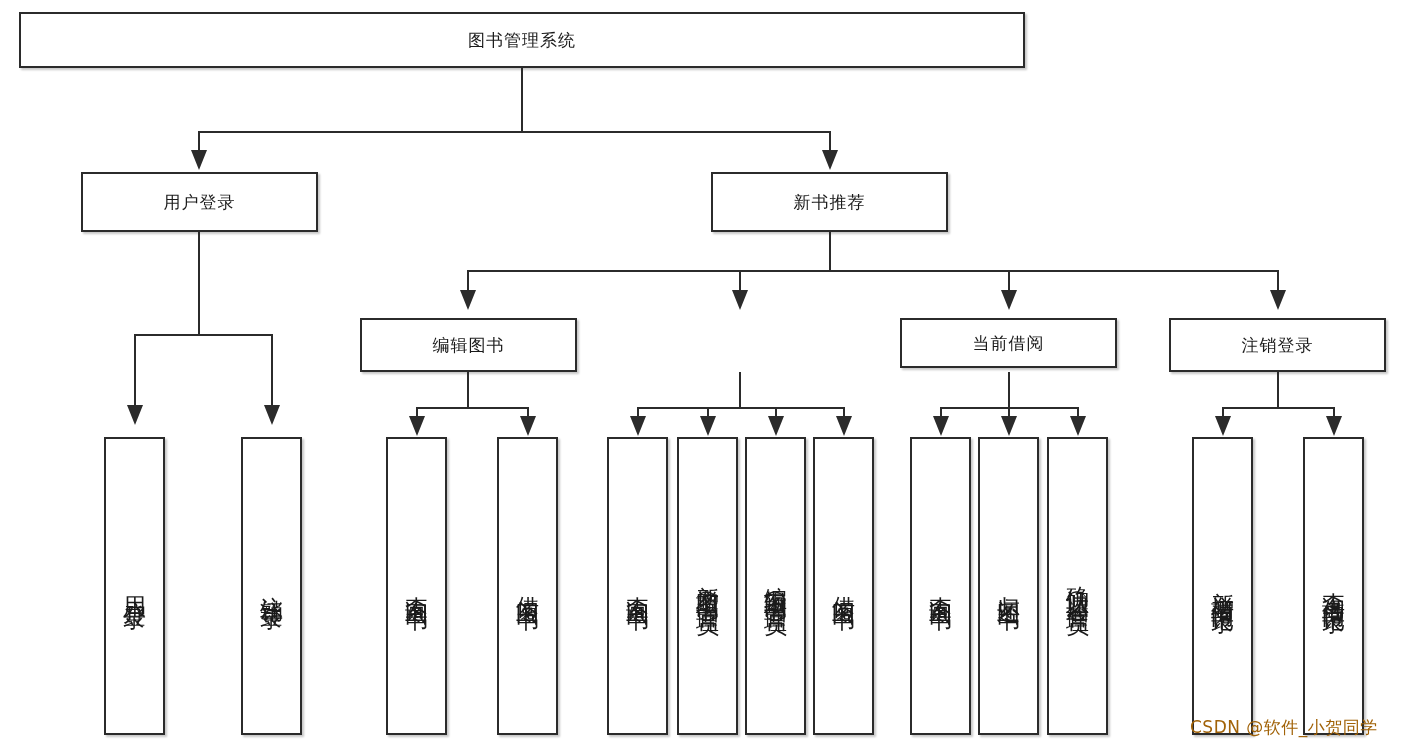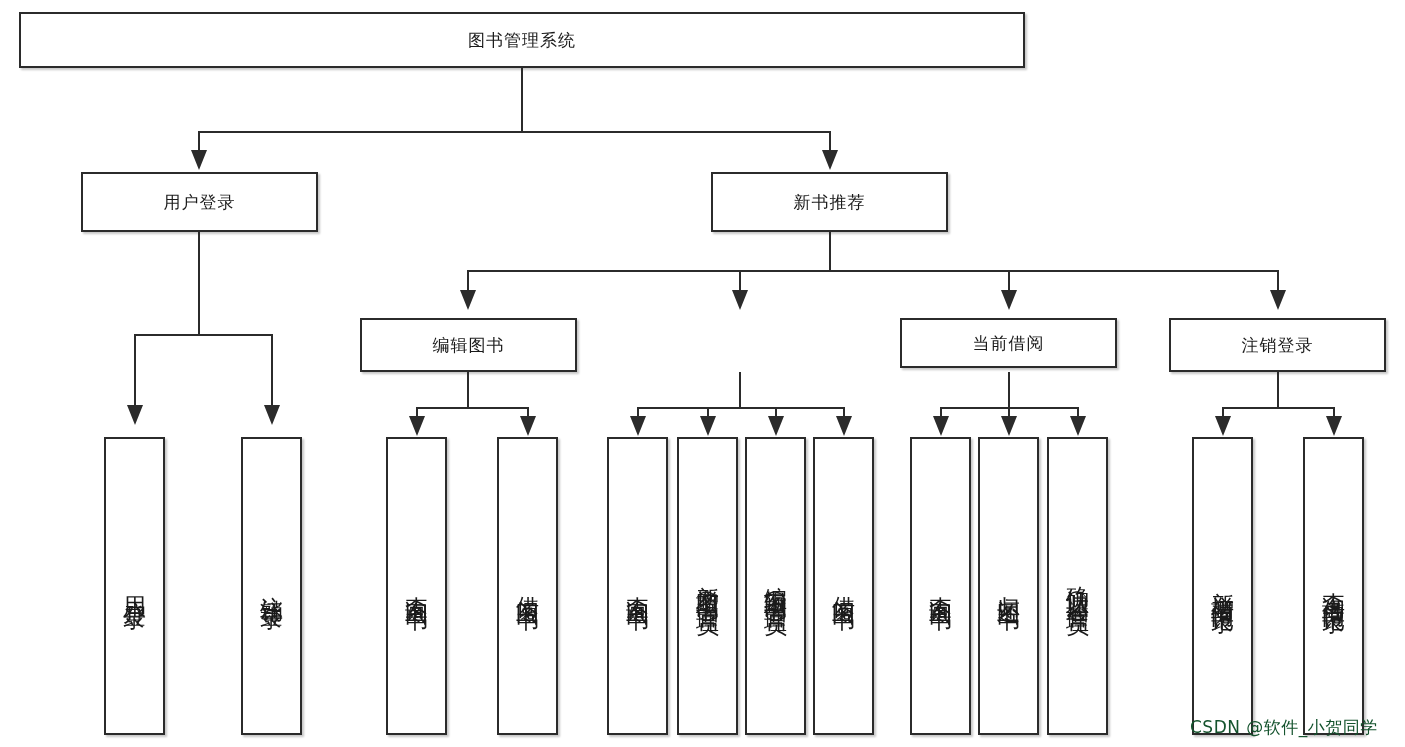--- a/index.html
+++ b/index.html
@@ -64,21 +64,21 @@
     position: absolute;
     width: 0;
     height: 0;
     border-left: 8px solid transparent;
     border-right: 8px solid transparent;
     border-top: 20px solid #2b2b2b;
   }
 
   .watermark {
     position: absolute;
-    color: #14532d;
+    color: #a16207;
     font-size: 17px;
     letter-spacing: 0.5px;
     white-space: nowrap;
     pointer-events: none;
   }
 </style>
 </head>
 <body>
 
 <div id="canvas">

